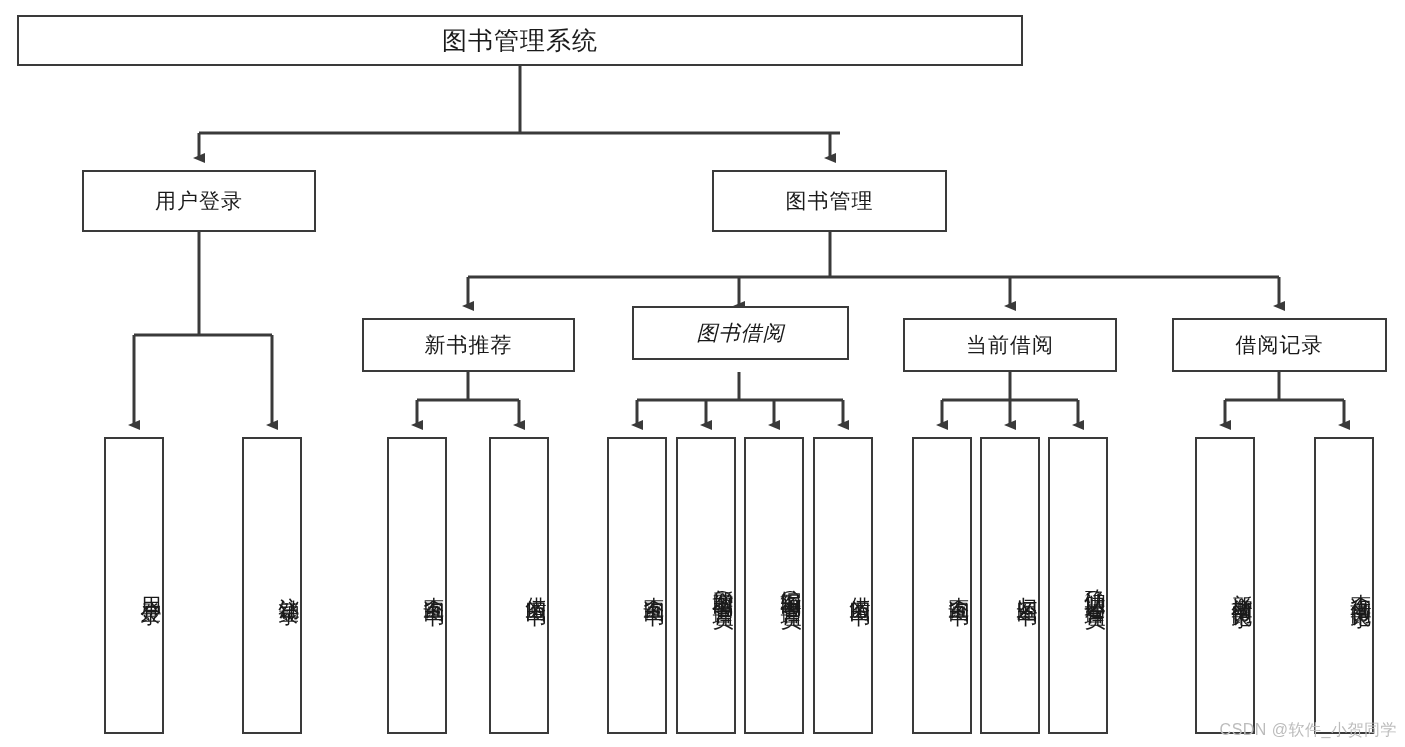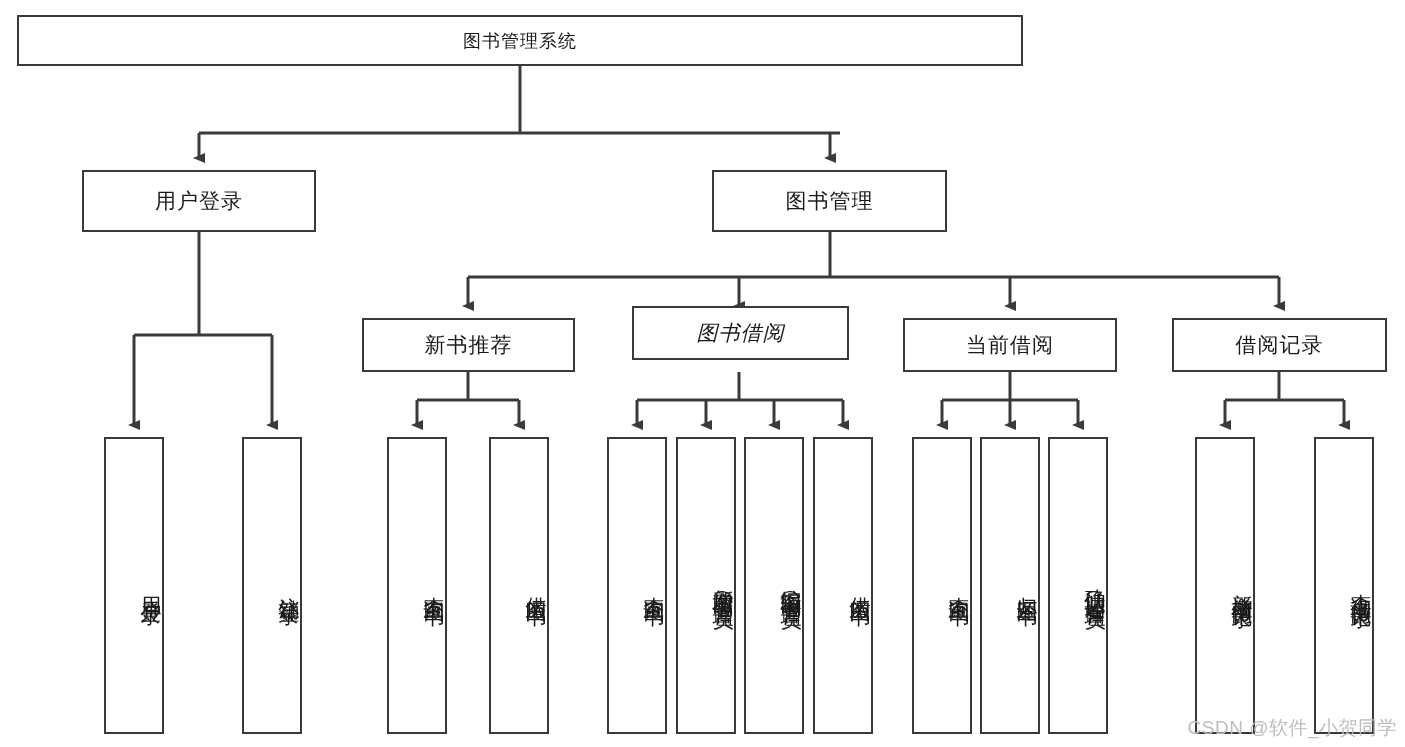--- a/index.html
+++ b/index.html
@@ -26,21 +26,21 @@
     align-items: center;
     justify-content: center;
     color: #1a1a1a;
   }
   .node-h {
     font-size: 21px;
     letter-spacing: 1px;
     line-height: 1.2;
   }
   .node-root {
-    font-size: 18px;
+    font-size: 25px;
     letter-spacing: 1px;
   }
   .node-v {
     font-size: 21px;
     writing-mode: vertical-rl;
     text-orientation: upright;
     letter-spacing: 3px;
     line-height: 1.05;
     padding: 6px 0;
     align-items: flex-start;
@@ -56,21 +56,21 @@
     left: 0;
     top: 0;
     width: 1405px;
     height: 747px;
     pointer-events: none;
   }
   .watermark {
     position: absolute;
     right: 8px;
     bottom: 6px;
-    font-size: 19px;
+    font-size: 16px;
     color: #bcbcbc;
     white-space: nowrap;
     letter-spacing: 0.5px;
   }
 </style>
 </head>
 <body>
 
 <div id="canvas">
 

